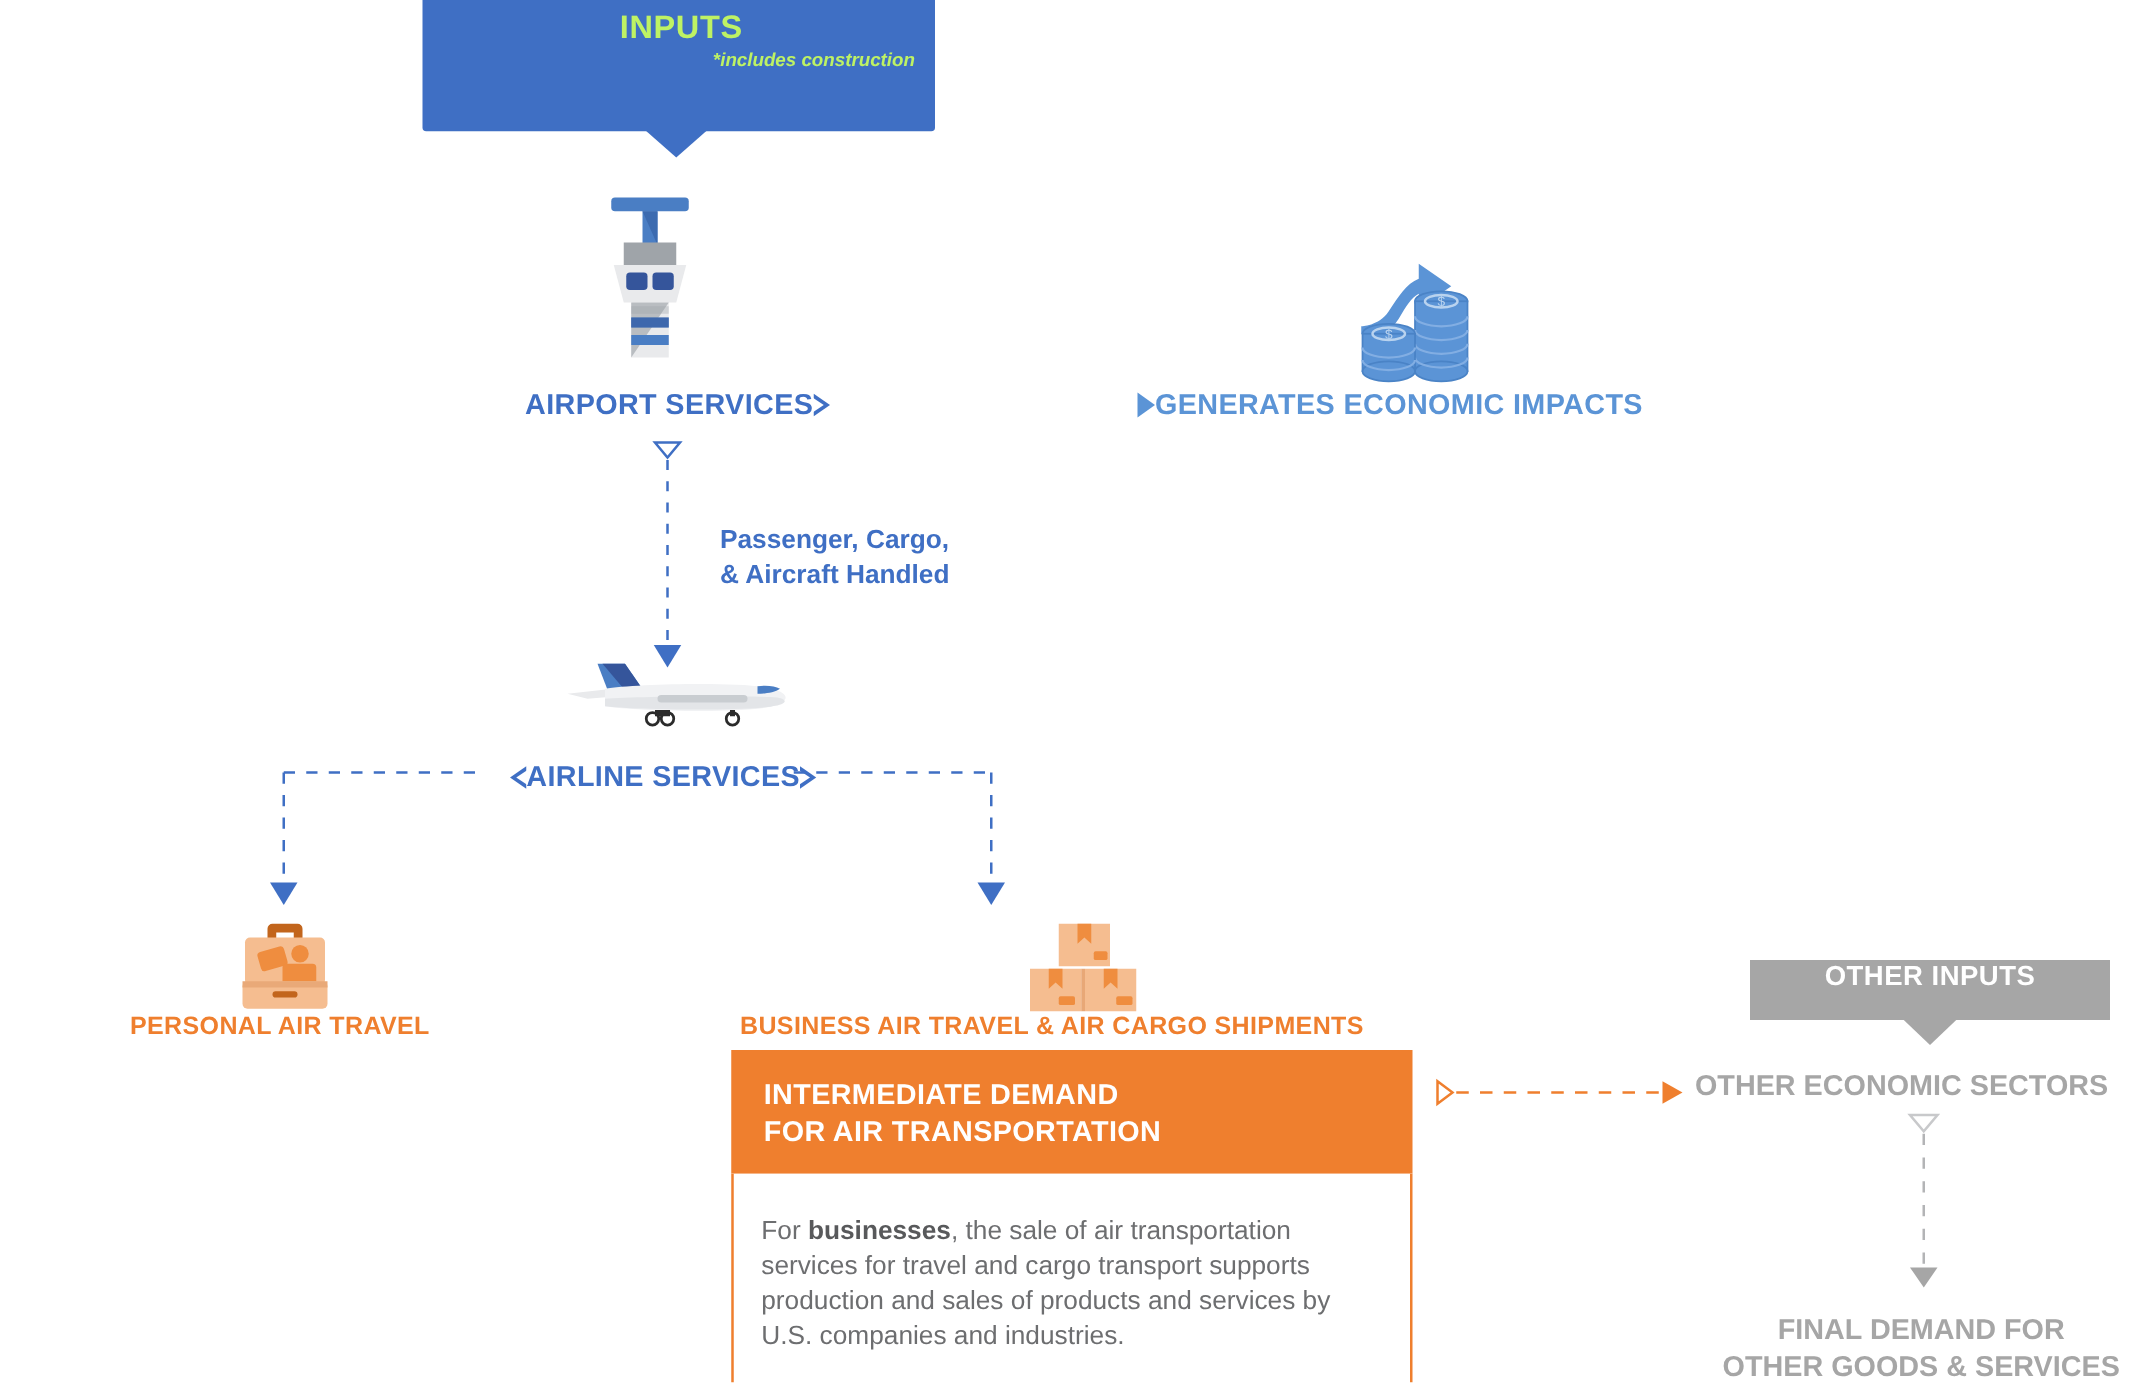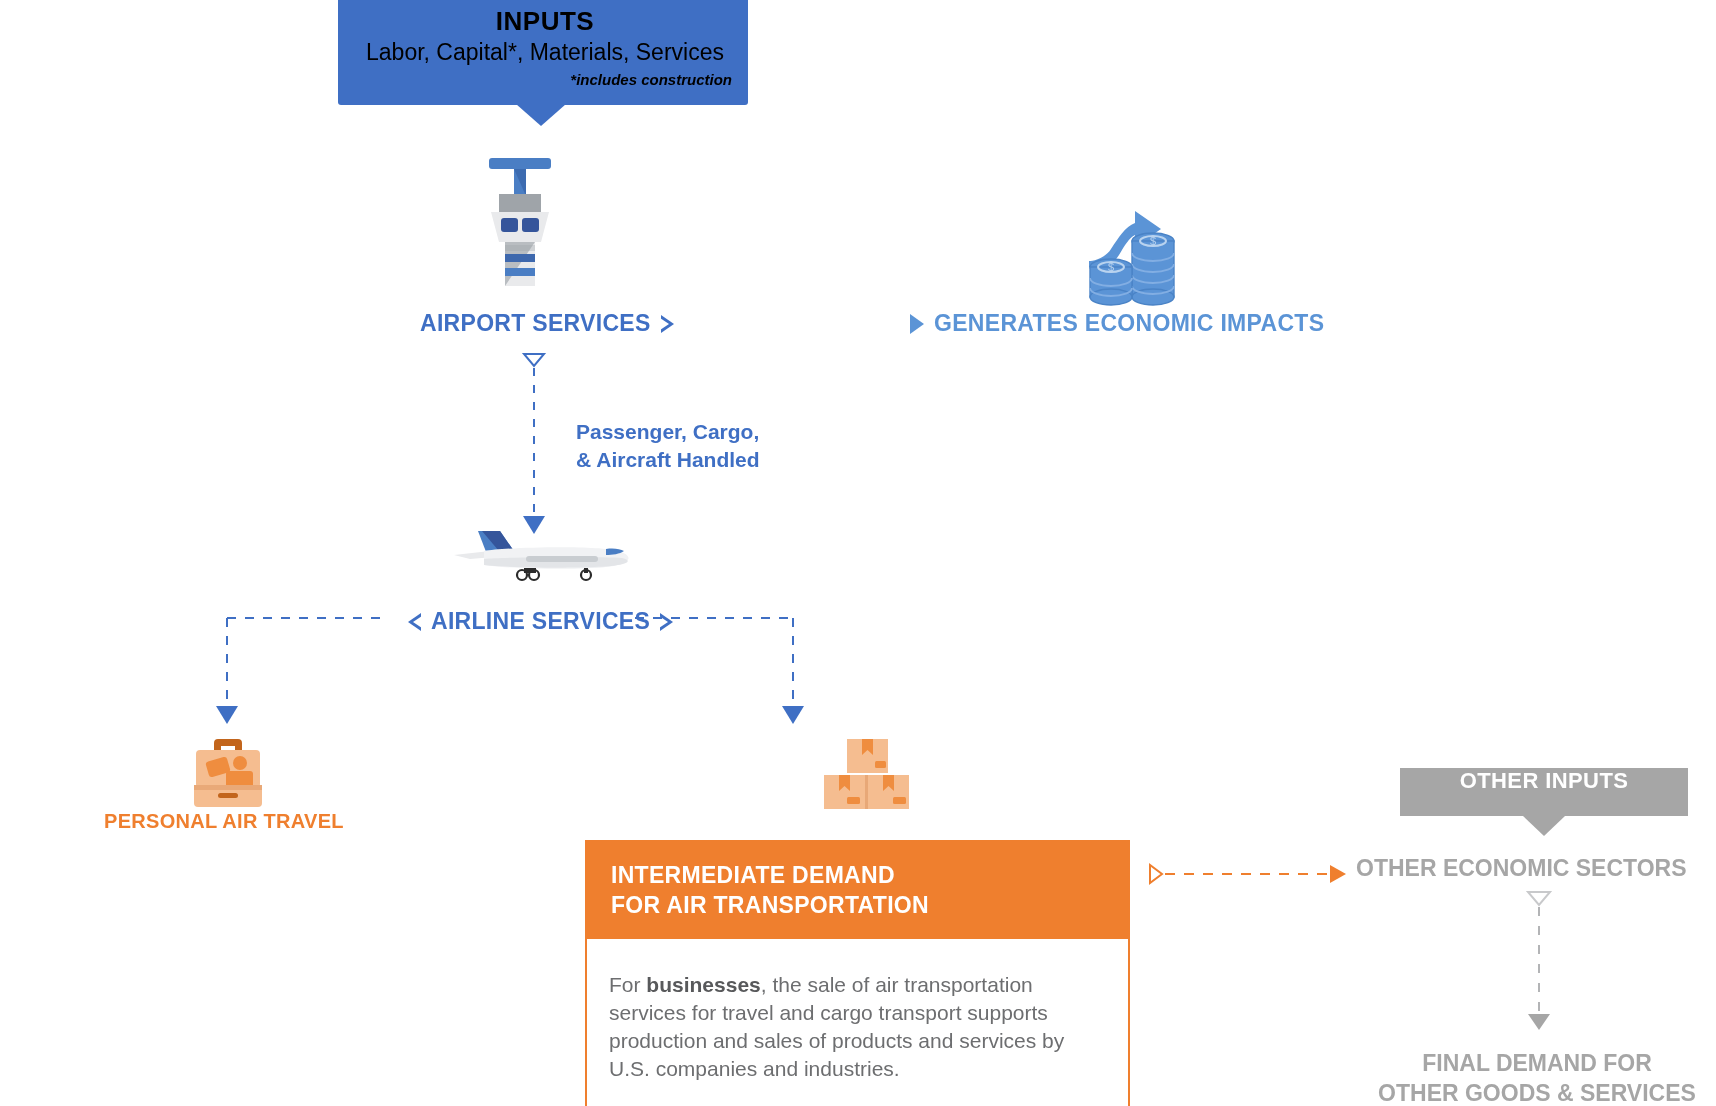--- a/index.html
+++ b/index.html
@@ -14,21 +14,21 @@
     background:#ffffff;
     overflow:hidden;
   }
   .abs{position:absolute;}
 
   
   #inputs-box{
     left:338px; top:0px; width:410px; height:105px;
     background:#3f6fc4;
     border-radius:0 0 3px 3px;
-    color:#000000;
+    color:#bef264;
     box-sizing:border-box;
     padding:6px 14px 0 18px;
     text-align:center;
   }
   #inputs-title{
     font-size:26px; font-weight:bold; letter-spacing:.5px; line-height:30px;
   }
   #inputs-sub{
     font-size:23px; font-weight:normal; line-height:30px; margin-top:1px;
   }
@@ -55,21 +55,21 @@
     left:1523px; top:816px;
     width:0;height:0;
     border-left:21px solid transparent;
     border-right:21px solid transparent;
     border-top:20px solid #a6a6a6;
   }
 
   
   .node-label{
     font-size:23px; font-weight:bold; letter-spacing:.3px;
-    white-space:nowrap; display:flex; align-items:center; gap:10px;
+    white-space:nowrap; display:flex; align-items:center; 
   }
   .blue-label{color:#3f6fc4;}
   .lightblue-label{color:#5b94d6;}
   .orange-label{color:#ef7f2e; font-size:20px;}
 
   .tri-right-hollow{
     width:0;height:0;
     border-top:9px solid transparent;
     border-bottom:9px solid transparent;
     border-left:13px solid #3f6fc4;
@@ -154,21 +154,20 @@
 
   svg{display:block;overflow:visible;}
 </style>
 </head>
 <body>
 
 <div id="stage">
 
   <div class="abs" id="inputs-box">
     <div id="inputs-title">INPUTS</div>
-    <div id="inputs-sub">Labor, Capital*, Materials, Services</div>
     <div id="inputs-note">*includes construction</div>
   </div>
   <div class="abs" id="inputs-tail"></div>
 
   <div class="abs" style="left:465px;top:150px;">
     <svg width="110" height="140" viewBox="0 0 110 140">
       <rect x="24" y="8" width="62" height="11" rx="3" fill="#4a7ec4"></rect>
       <polygon points="49,19 61,19 61,46 49,46" fill="#4a7ec4"></polygon>
       <polygon points="49,19 61,19 61,46" fill="#3c6bb0"></polygon>
       <rect x="34" y="44" width="42" height="18" fill="#9fa4a9"></rect>
@@ -294,20 +293,23 @@
       <rect x="4" y="40" width="41" height="34" fill="#f5bd90"></rect>
       <polygon points="19,40 30,40 30,56 24.5,51 19,56" fill="#ef8d3f"></polygon>
       <rect x="27" y="62" width="13" height="7" rx="1.5" fill="#ef8d3f"></rect>
       <rect x="48" y="40" width="41" height="34" fill="#f5bd90"></rect>
       <polygon points="63,40 74,40 74,56 68.5,51 63,56" fill="#ef8d3f"></polygon>
       <rect x="73" y="62" width="13" height="7" rx="1.5" fill="#ef8d3f"></rect>
       <rect x="45" y="40" width="3" height="34" fill="#e8a877"></rect>
     </svg>
   </div>
 
+  <div class="abs node-label orange-label" style="left:592px;top:810px;">
+    <span>BUSINESS AIR TRAVEL &amp; AIR CARGO SHIPMENTS</span>
+  </div>
 
 
   <div class="abs panel" id="intermediate-panel">
     <div class="panel-header">INTERMEDIATE DEMAND
 FOR AIR TRANSPORTATION</div>
     <div class="panel-body">
       <span>For </span><b>businesses</b><span>, the sale of air transportation services for travel and cargo transport supports production and sales of products and services by U.S. companies and industries.</span>
     </div>
   </div>
 

